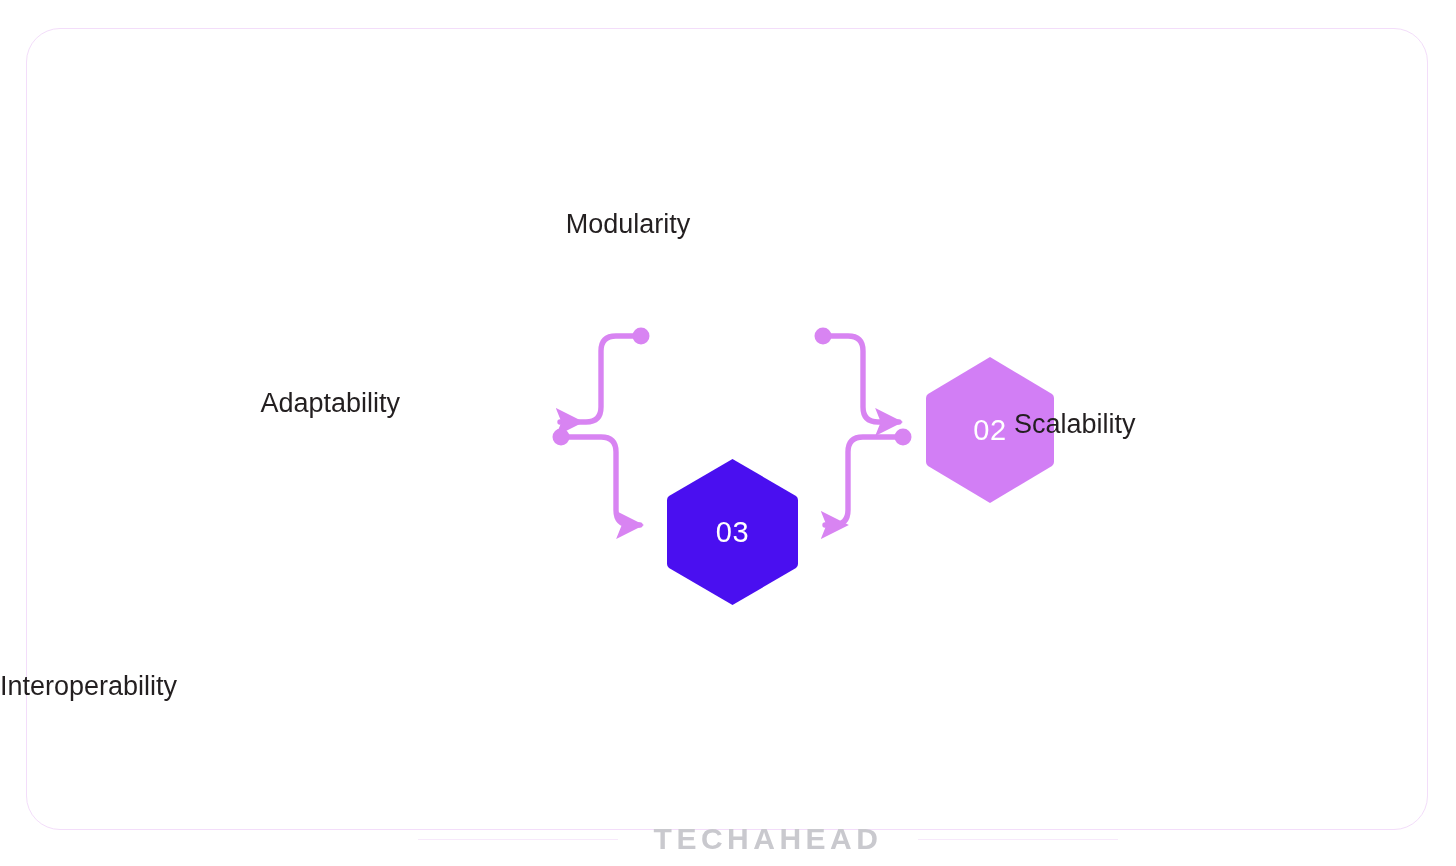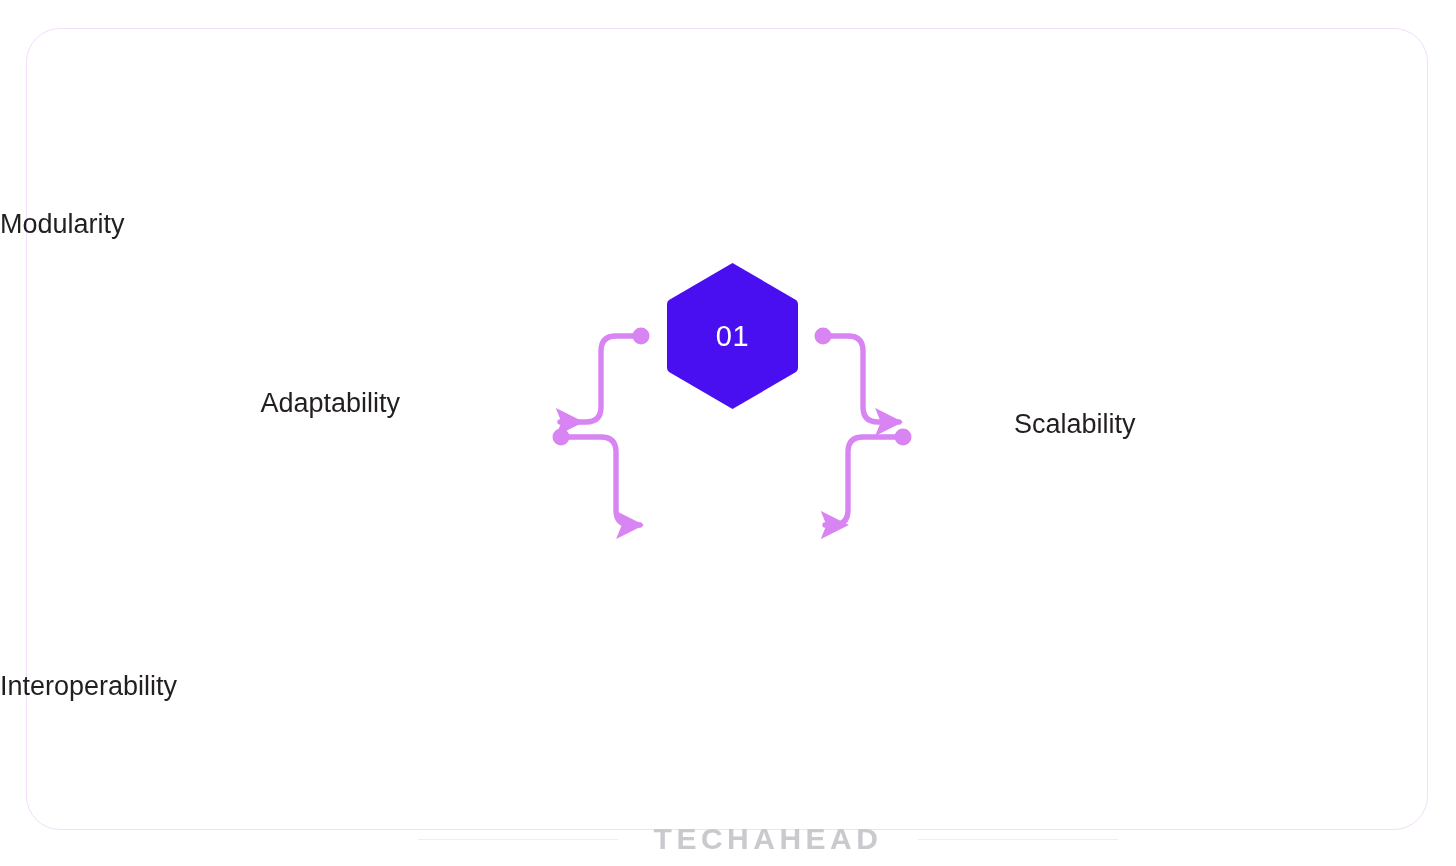--- a/index.html
+++ b/index.html
@@ -85,21 +85,21 @@
     font-family: "Liberation Sans", sans-serif;
     font-size: 27px;
     font-weight: 400;
     line-height: 1;
     white-space: nowrap;
     user-select: none;
   }
   #label-modularity {
     left: 0; top: 211px;
     width: 1256px;
-    text-align: left;
+    text-align: center;
   }
   #label-interoperability {
     left: 0; top: 629px;
     width: 1448px;
     margin-top: 44px;
   }
   #label-adaptability {
     right: 1056px;
     top: 390px;
     text-align: right;
@@ -169,28 +169,34 @@
 
       <g fill="#d884f2">
         <circle cx="641" cy="336" r="8.5"></circle>
         <circle cx="561" cy="437" r="8.5"></circle>
         <circle cx="823" cy="336" r="8.5"></circle>
         <circle cx="903" cy="437" r="8.5"></circle>
       </g>
     </svg>
   </div>
 
-  <div class="hex-node" id="node-01">
+
+  <div class="hex-node" id="node-03">
     <svg width="133" height="148" viewBox="0 0 133 148" xmlns="http://www.w3.org/2000/svg">
       <path d="M 66.5 1 L 130 38 Q 132 39.5 132 42 L 132 106 Q 132 108.5 130 110 L 66.5 147 L 3 110 Q 1 108.5 1 106 L 1 42 Q 1 39.5 3 38 Z" fill="#4a0ff0"></path>
     </svg>
-    <span class="hex-num">01</span>
-  </div>
-
-
+    <span class="hex-num">03</span>
+  </div>
+
+  <div class="hex-node" id="node-02">
+    <svg width="130" height="148" viewBox="0 0 130 148" xmlns="http://www.w3.org/2000/svg">
+      <path d="M 65 1 L 127 38 Q 129 39.5 129 42 L 129 106 Q 129 108.5 127 110 L 65 147 L 3 110 Q 1 108.5 1 106 L 1 42 Q 1 39.5 3 38 Z" fill="#d27ef5"></path>
+    </svg>
+    <span class="hex-num">02</span>
+  </div>
 
 
   <div class="node-label" id="label-modularity">Modularity</div>
 
   <div class="node-label" id="label-scalability">Scalability</div>
 
   <div class="node-label" id="label-interoperability">Interoperability</div>
 
   <div class="node-label" id="label-adaptability">Adaptability</div>
 

